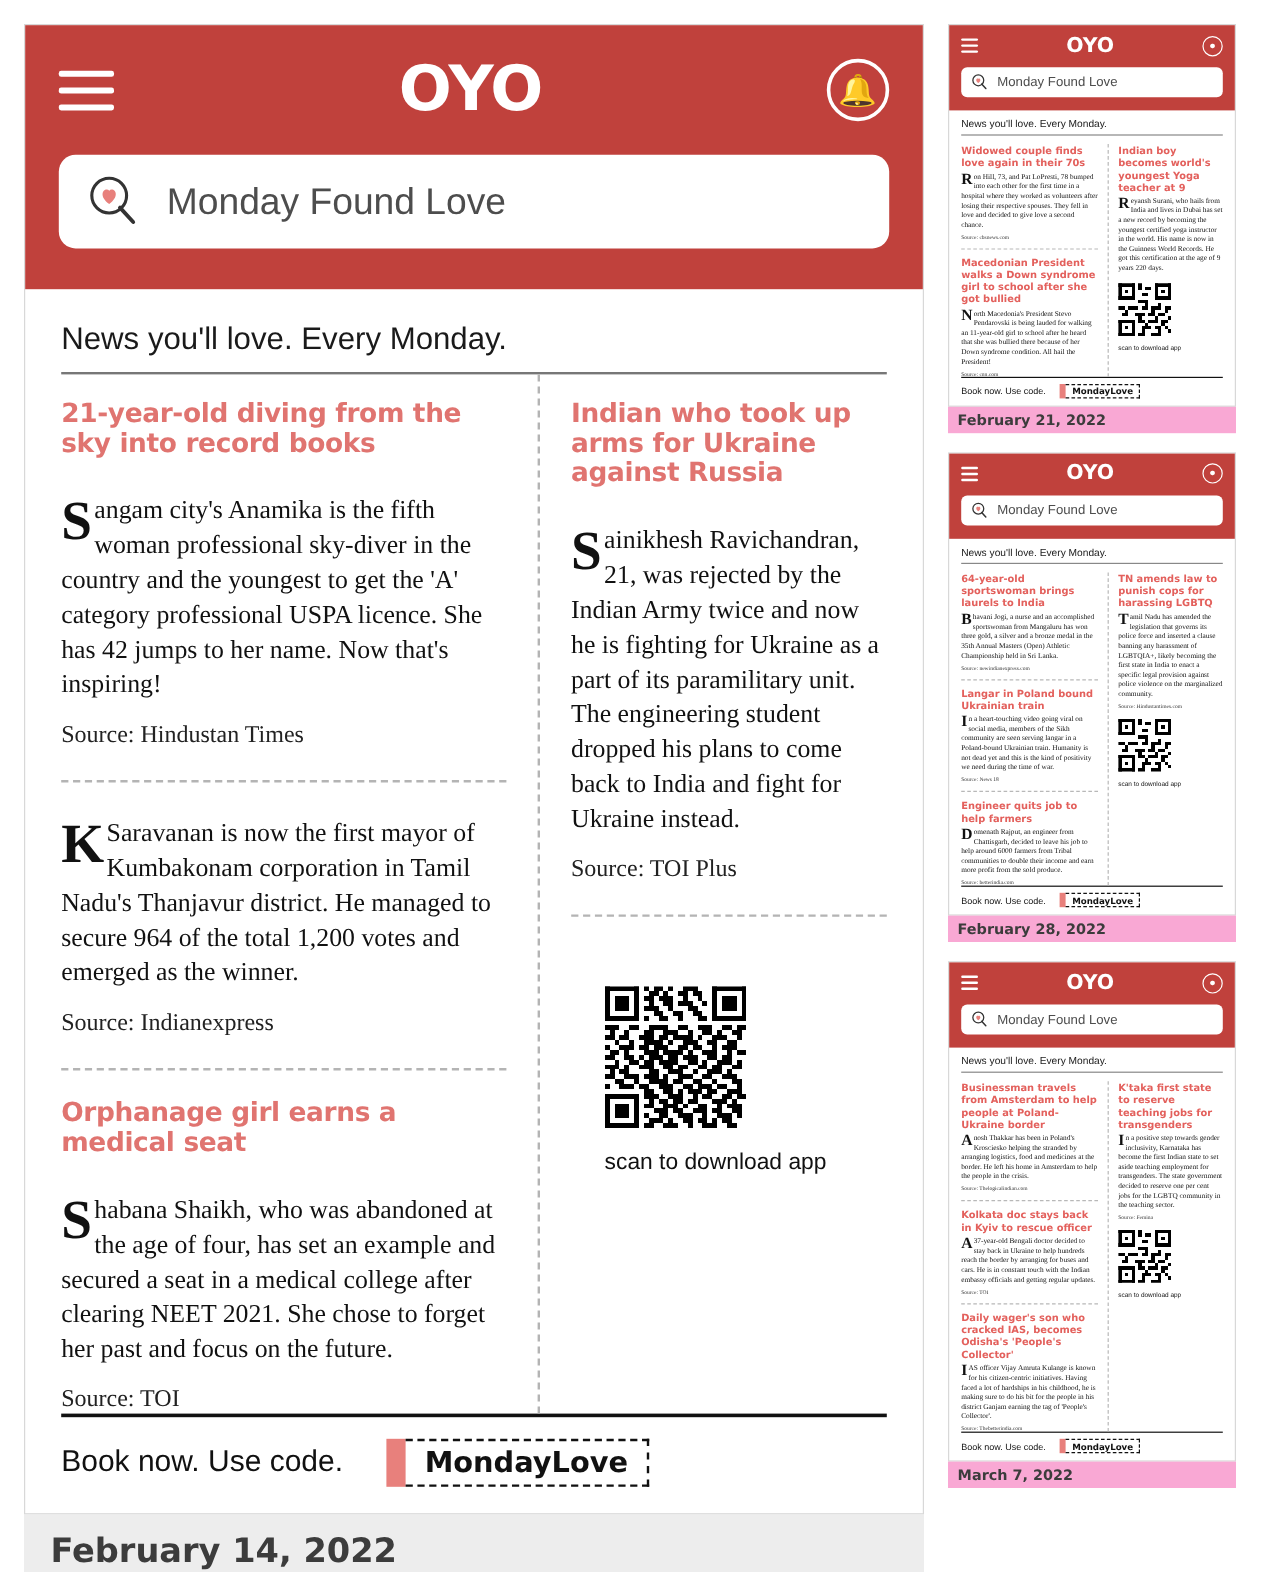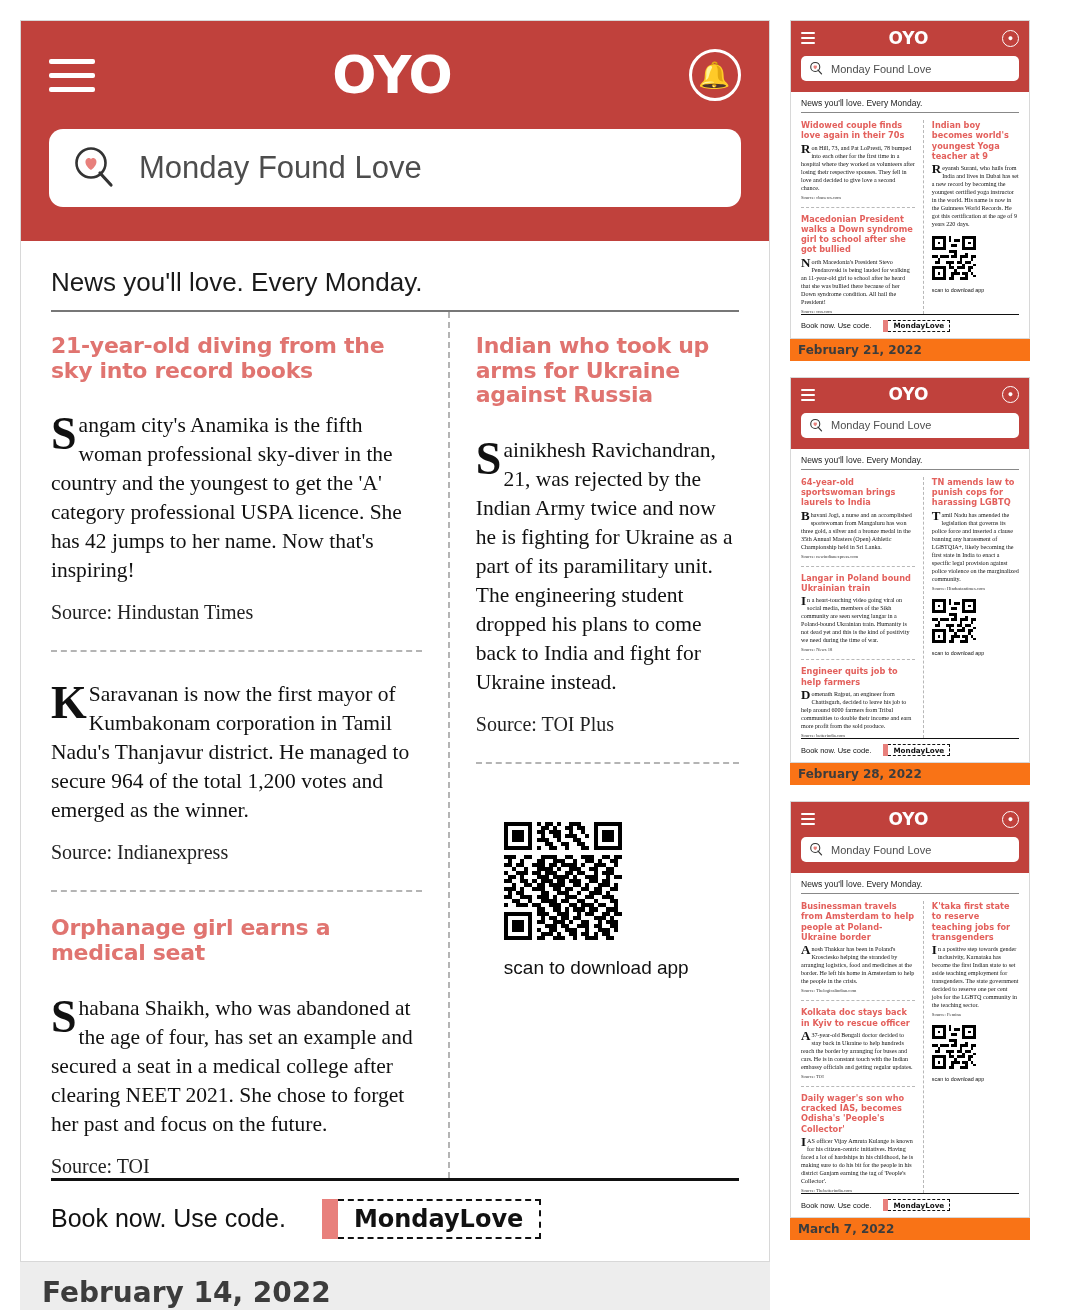--- a/index.html
+++ b/index.html
@@ -159,21 +159,21 @@
   }
   .th-book { font-size: 7.5px; color: #111; }
   .th-chip { display: flex; align-items: stretch; height: 12px; }
   .th-chip .bar { width: 5px; background: #e8807c; }
   .th-chip .code {
     border: 1px dashed #111; border-left: none; padding: 0 5px;
     display: flex; align-items: center; font-size: 7.2px; font-weight: 700;
     color: #111; font-family: "DejaVu Sans", sans-serif;
   }
   .th-date {
-    background: #f97316; width: 240px; padding: 4px 8px;
+    background: #f9a8d4; width: 240px; padding: 4px 8px;
     font-size: 12px; font-weight: 700; color: #3c3c3c;
     font-family: "DejaVu Sans", sans-serif;
   }
 </style>
 </head>
 <body>
 
 <div class="page">
 
   <div class="main-col">

